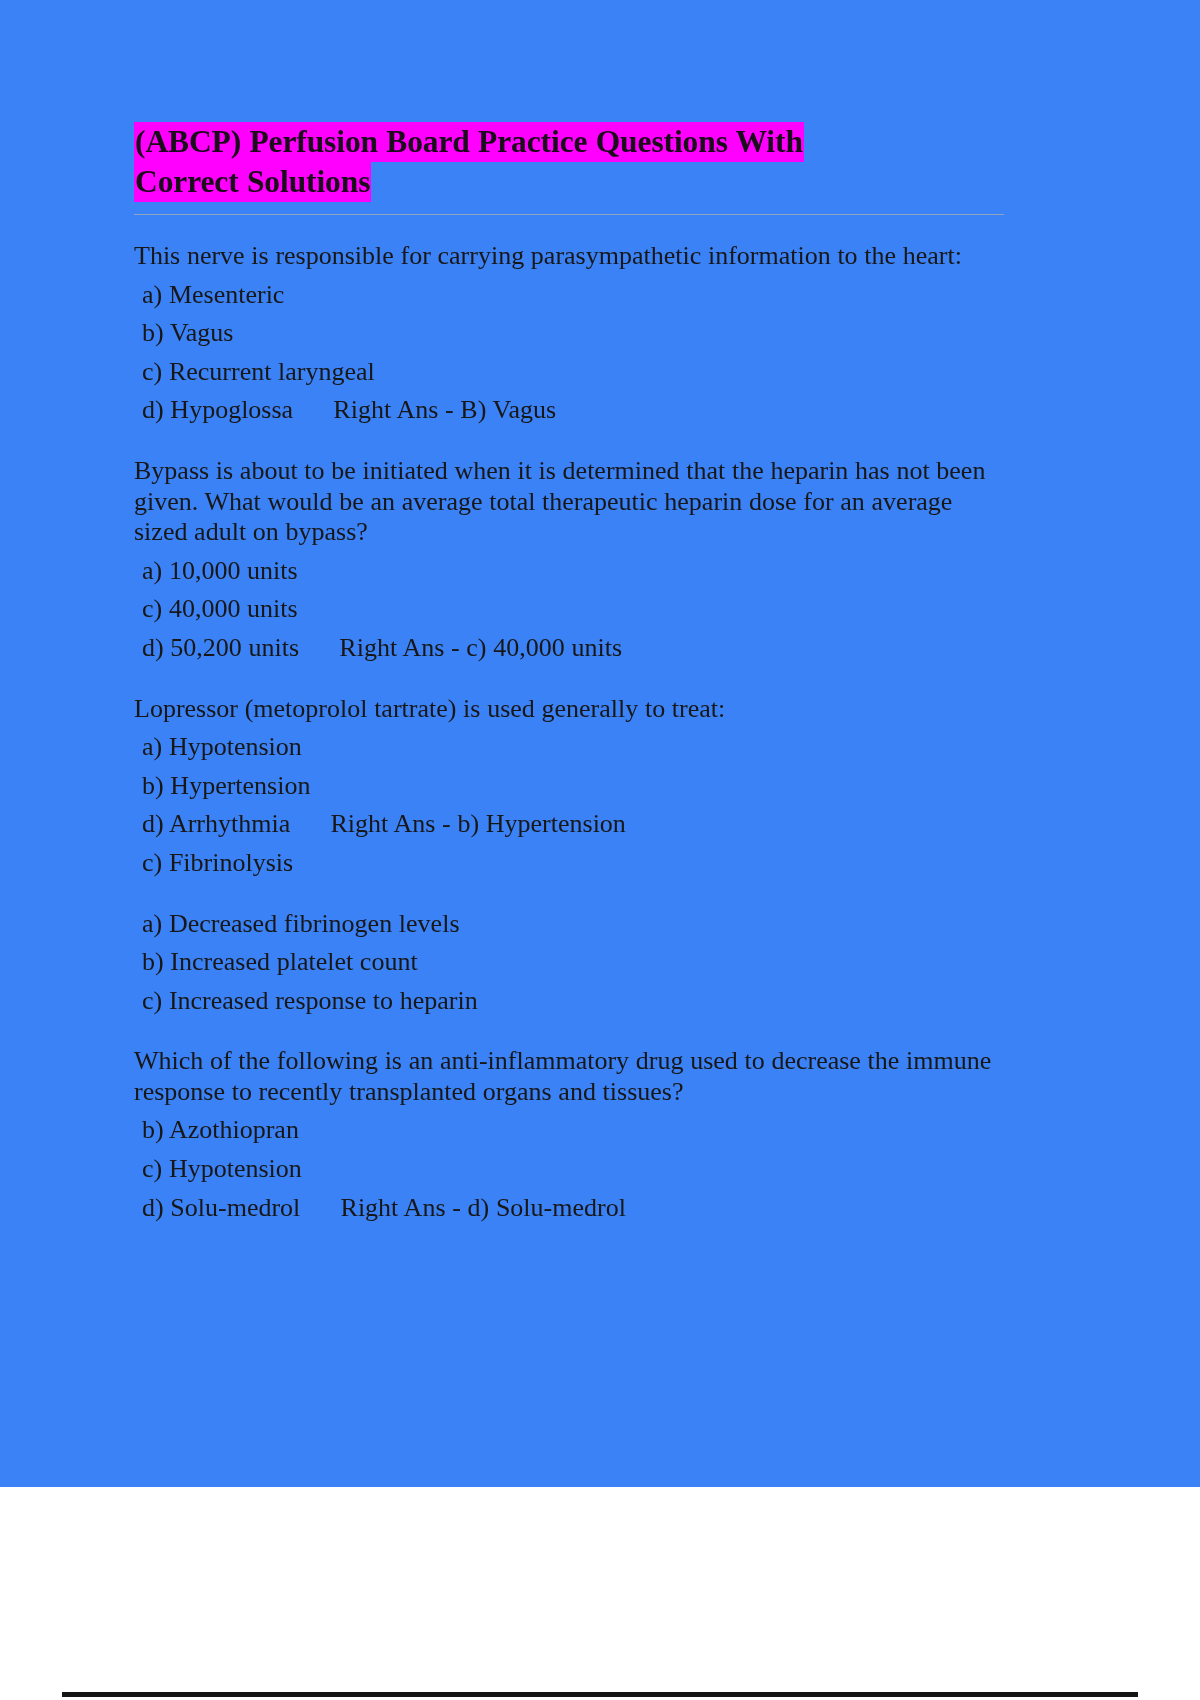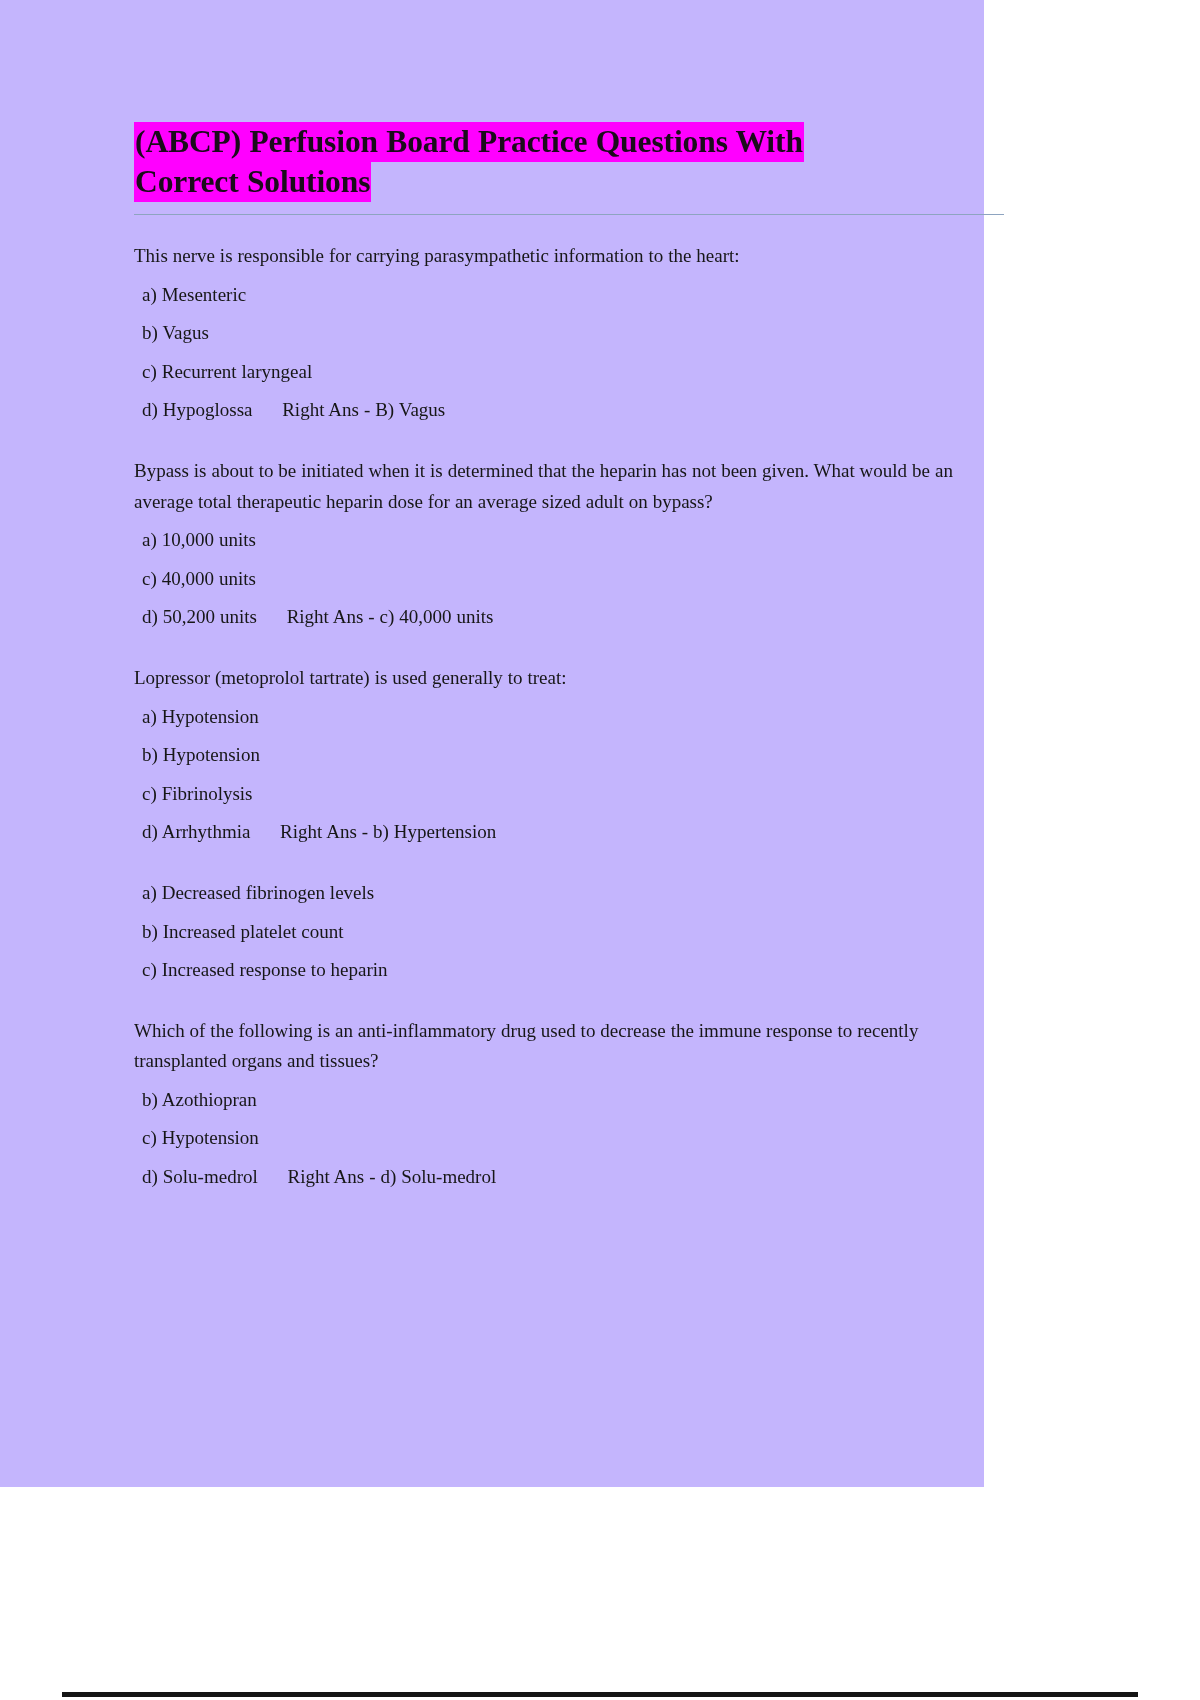--- a/index.html
+++ b/index.html
@@ -13,23 +13,23 @@
     position: relative;
     font-family: "Liberation Serif", "DejaVu Serif", serif;
     overflow: hidden;
   }
 
   
   .page {
     position: absolute;
     left: 0;
     top: 0;
-    width: 984px;
+    width: 1200px;
     height: 1487px;
-    background: #c4b5fd;
+    background: #3b82f6;
     box-sizing: border-box;
   }
 
   .page-inner {
     position: absolute;
     left: 134px;
     top: 122px;
     width: 872px;
   }
 
@@ -55,21 +55,21 @@
     margin-top: 12px;
     width: 870px;
     height: 1px;
     background: #8ea4c0;
     border: 0;
   }
 
   
   .body-block {
     margin-top: 26px;
-    font-size: 19px;
+    font-size: 26px;
     line-height: 30.6px;
     color: #171717;
     font-family: "Liberation Serif", "DejaVu Serif", serif;
     font-stretch: condensed;
     word-spacing: 0.2px;
   }
 
   .qblock {
     margin: 0 0 30px 0;
     max-width: 862px;
@@ -128,23 +128,23 @@
       <div class="qblock">
         <p class="q-stem">Bypass is about to be initiated when it is determined that the heparin has not been given. What would be an average total therapeutic heparin dose for an average sized adult on bypass?</p>
         <p class="q-option">a) 10,000 units</p>
         <p class="q-option">c) 40,000 units</p>
         <p class="q-option ans">d) 50,200 units      Right Ans - c) 40,000 units</p>
       </div>
 
       <div class="qblock">
         <p class="q-stem">Lopressor (metoprolol tartrate) is used generally to treat:</p>
         <p class="q-option">a) Hypotension</p>
-        <p class="q-option">b) Hypotension</p>
+        <p class="q-option">b) Hypertension</p>
+        <p class="q-option ans">d) Arrhythmia      Right Ans - b) Hypertension</p>
         <p class="q-option">c) Fibrinolysis</p>
-        <p class="q-option ans">d) Arrhythmia      Right Ans - b) Hypertension</p>
       </div>
 
       <div class="qblock">
         <p class="q-option">a) Decreased fibrinogen levels</p>
         <p class="q-option">b) Increased platelet count</p>
         <p class="q-option">c) Increased response to heparin</p>
       </div>
 
       <div class="qblock">
         <p class="q-stem">Which of the following is an anti-inflammatory drug used to decrease the immune response to recently transplanted organs and tissues?</p>

